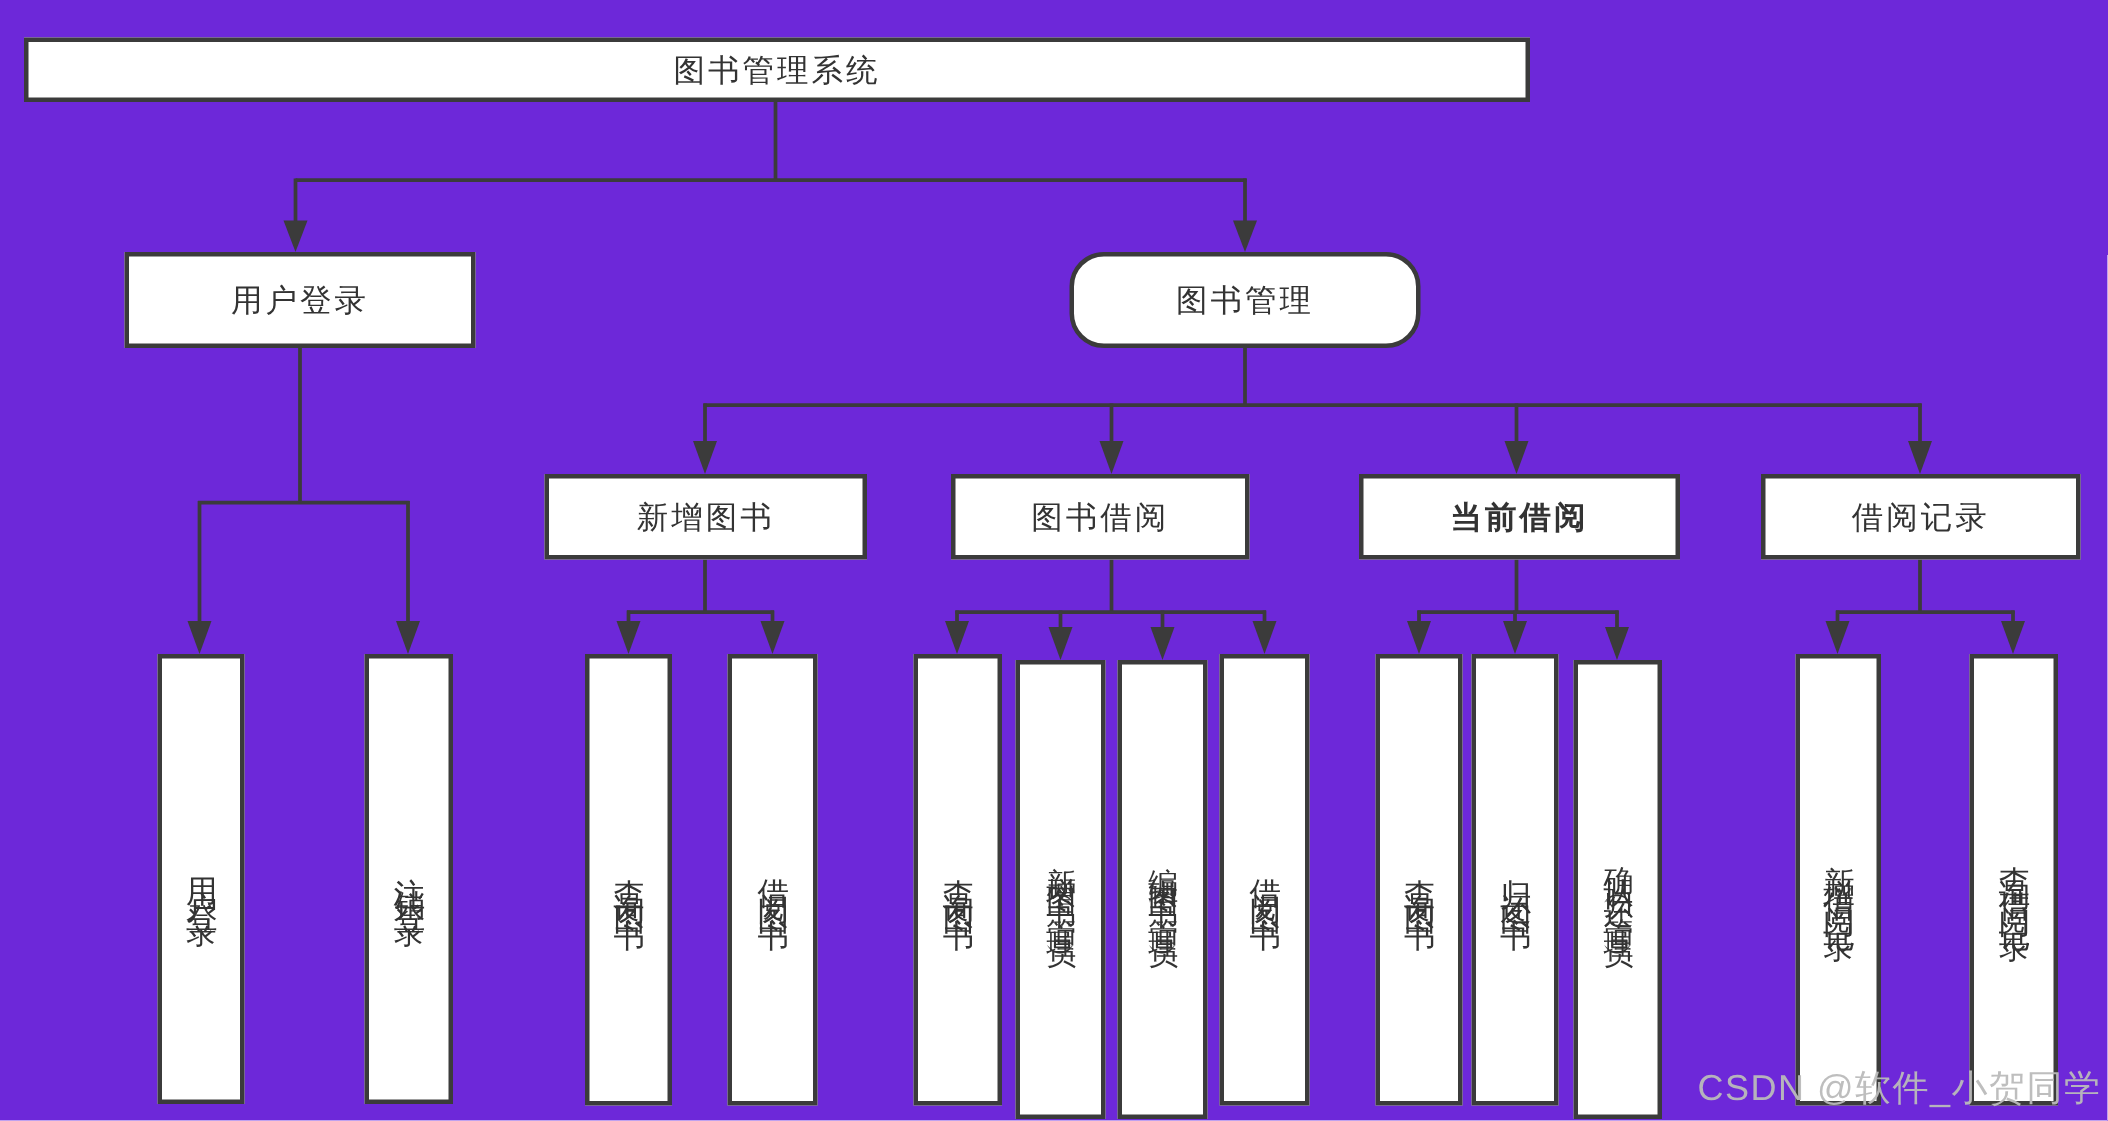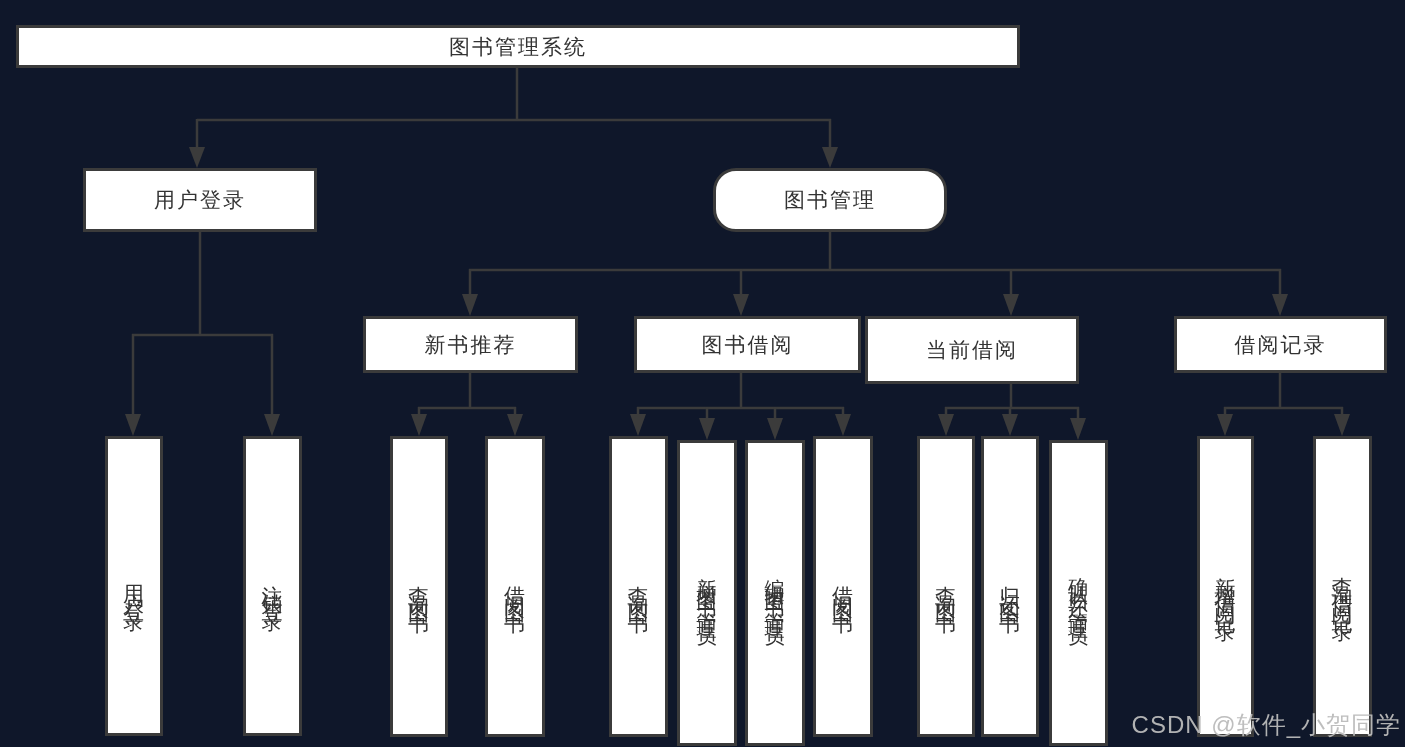--- a/index.html
+++ b/index.html
@@ -1,20 +1,20 @@
 <!DOCTYPE html>
 <html><head>
 <meta charset="utf-8">
 <style>
   html, body { margin: 0; padding: 0; background: #ffffff; }
   #canvas {
     position: relative;
     width: 1405px;
     height: 747px;
-    background: #0f172a;
+    background: #6d28d9;
     font-family: "Liberation Sans", "DejaVu Sans", sans-serif;
     overflow: hidden;
   }
   #wires {
     position: absolute;
     left: 0; top: 0;
     width: 1405px; height: 747px;
     z-index: 1;
   }
   .node {
@@ -39,22 +39,22 @@
     letter-spacing: 9px;
     line-height: 1;
     white-space: nowrap;
   }
   .leaf.long .vlabel { letter-spacing: 7px; font-size: 20px; }
   
   .b-root   { left: 16px;   top: 25px;  width: 1004px; height: 43px; }
   .b-login  { left: 83px;   top: 168px; width: 234px;  height: 64px; }
   .b-mgmt   { left: 713px;  top: 168px; width: 234px;  height: 64px; border-radius: 23px; }
   .b-nb     { left: 363px;  top: 316px; width: 215px;  height: 57px; }
-  .b-bb     { left: 634px;  top: 316px; width: 227px;  height: 57px; }
-  .b-cb     { left: 865px;  top: 316px; width: 214px;  height: 68px; }
+  .b-bb     { left: 634px;  top: 316px; width: 199px;  height: 57px; }
+  .b-cb     { left: 906px;  top: 316px; width: 214px;  height: 57px; font-weight: bold; }
   .b-br     { left: 1174px; top: 316px; width: 213px;  height: 57px; }
   .l-ulogin { left: 105px;  top: 436px; width: 58px; height: 300px; }
   .l-logout { left: 243px;  top: 436px; width: 59px; height: 300px; }
   .l-nbq    { left: 390px;  top: 436px; width: 58px; height: 301px; }
   .l-nbb    { left: 485px;  top: 436px; width: 60px; height: 301px; }
   .l-bbq    { left: 609px;  top: 436px; width: 59px; height: 301px; }
   .l-bba    { left: 677px;  top: 440px; width: 60px; height: 306px; }
   .l-bbe    { left: 745px;  top: 440px; width: 60px; height: 306px; }
   .l-bbb    { left: 813px;  top: 436px; width: 60px; height: 301px; }
   .l-cbq    { left: 917px;  top: 436px; width: 58px; height: 301px; }
@@ -150,21 +150,21 @@
   </div>
 
   <div class="node b-login">
     <span class="hlabel">用户登录</span>
   </div>
   <div class="node b-mgmt">
     <span class="hlabel">图书管理</span>
   </div>
 
   <div class="node b-nb">
-    <span class="hlabel">新书推荐</span>
+    <span class="hlabel">新增图书</span>
   </div>
   <div class="node b-bb">
     <span class="hlabel">图书借阅</span>
   </div>
   <div class="node b-cb">
     <span class="hlabel">当前借阅</span>
   </div>
   <div class="node b-br">
     <span class="hlabel">借阅记录</span>
   </div>

